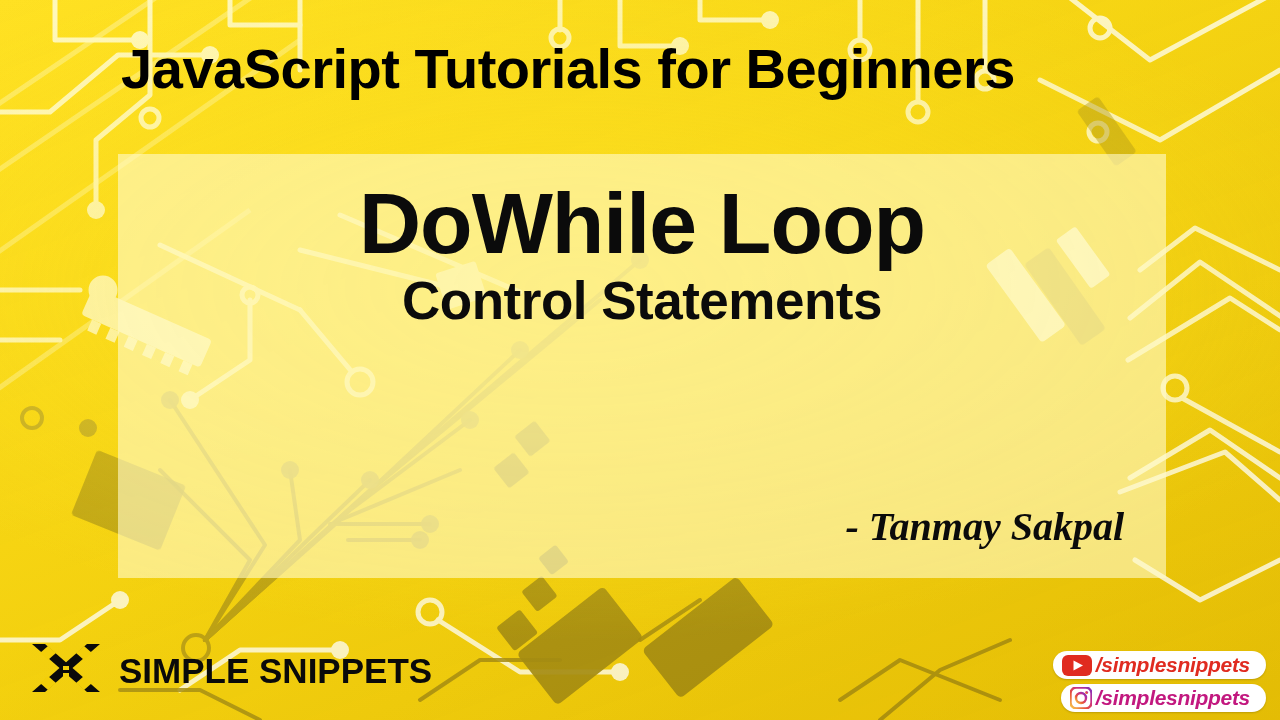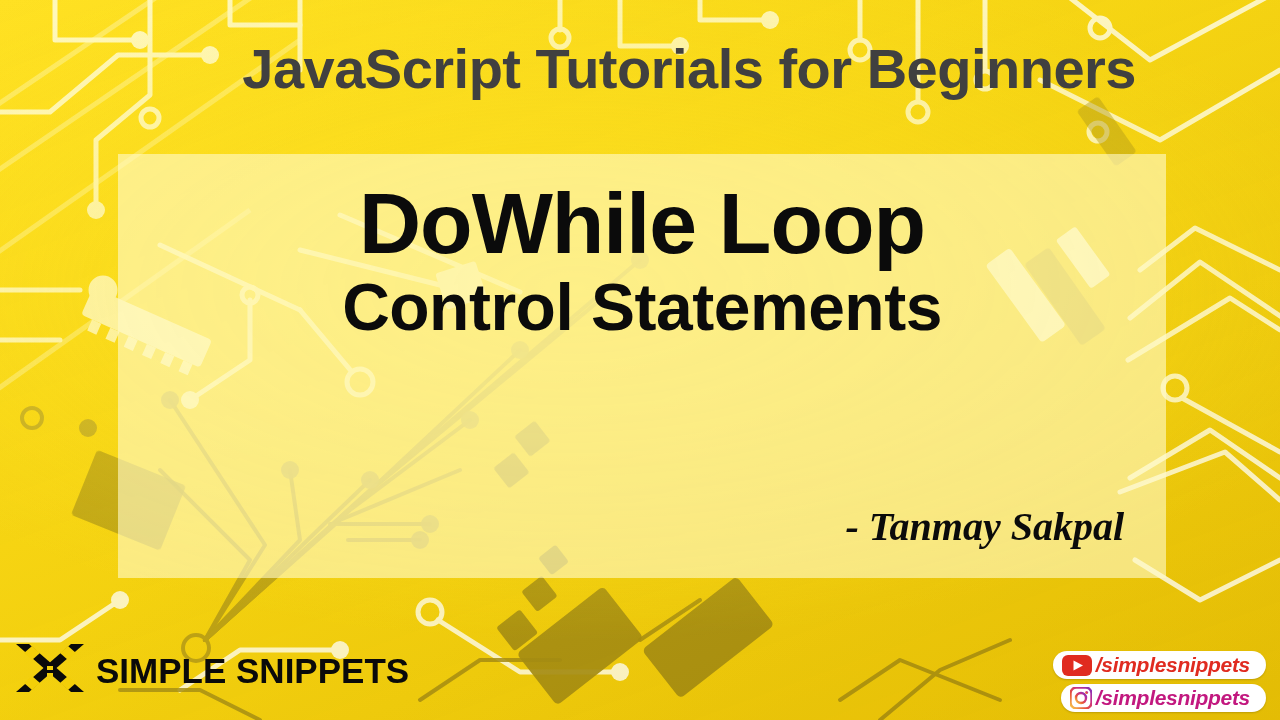--- a/index.html
+++ b/index.html
@@ -58,21 +58,21 @@
     white-space: nowrap;
     font-family: "Liberation Sans", sans-serif;
   }
   #line-main {
     font-size: 86px;
     font-weight: 700;
     letter-spacing: -1px;
     margin-bottom: 8px;
   }
   #line-sub1 {
-    font-size: 66px;
+    font-size: 53px;
     font-weight: 700;
     letter-spacing: -0.5px;
     margin-bottom: 4px;
   }
   #line-sub2 {
     font-size: 66px;
     font-weight: 700;
     letter-spacing: -0.5px;
   }
   #author {
@@ -87,37 +87,37 @@
     white-space: nowrap;
     text-align: center;
   }
 
   
   #banner-title {
     position: absolute;
     left: 0;
     top: 36px;
     width: 1136px;
-    text-align: right;
+    text-align: center;
     font-size: 56px;
     font-weight: 700;
-    color: #404040;
+    color: #000000;
     letter-spacing: -0.5px;
     white-space: nowrap;
     font-family: "Liberation Sans", sans-serif;
   }
 
   
   #brand {
     position: absolute;
-    left: 12px;
+    left: 28px;
     bottom: 18px;
     display: flex;
     align-items: center;
-    gap: 8px;
+    gap: 15px;
   }
   #brand-mark { width: 76px; height: 62px; display: block; }
   #brand-text {
     font-size: 35px;
     font-weight: 700;
     color: #0a0a0a;
     letter-spacing: 0px;
     white-space: nowrap;
     font-family: "Liberation Sans", sans-serif;
   }

